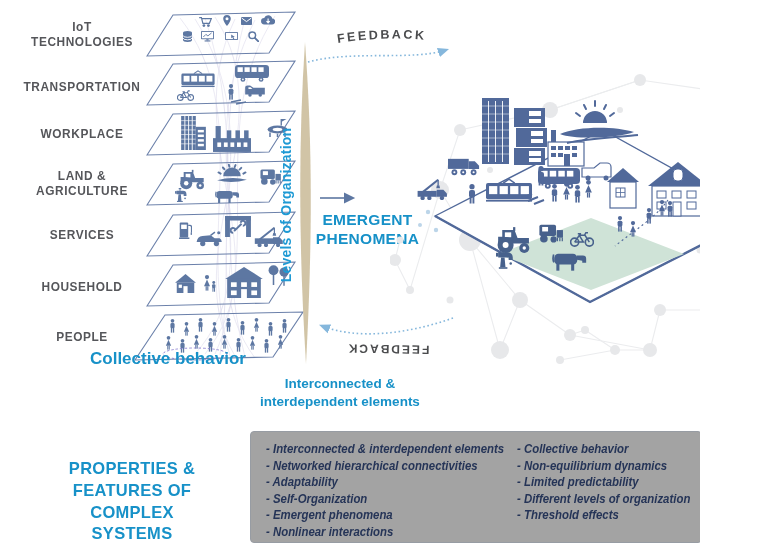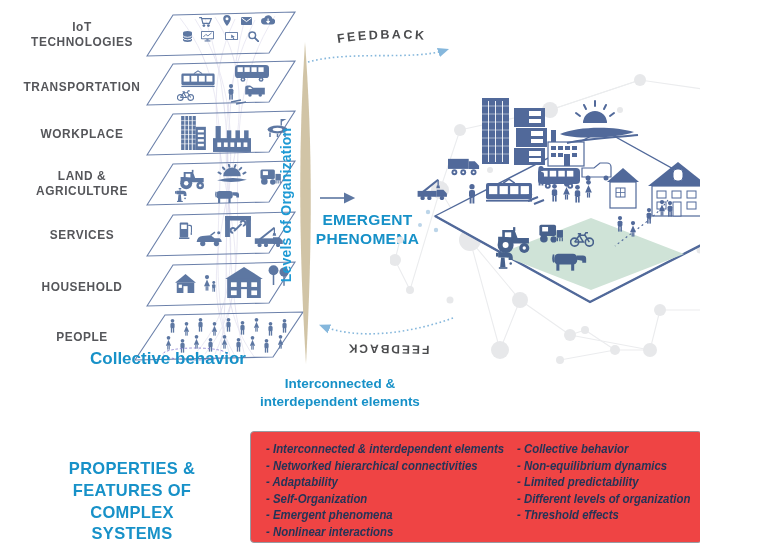--- a/index.html
+++ b/index.html
@@ -14,21 +14,21 @@
          font-size:13.5px;font-weight:bold;line-height:1.3;margin-top:24px;}
   .emergent{position:absolute;left:305px;top:210px;width:125px;text-align:center;
          font-size:15.5px;font-weight:bold;letter-spacing:.3px;line-height:1.25;}
   .axis{position:absolute;left:202px;top:196px;width:170px;height:18px;transform:rotate(-90deg);
          text-align:center;font-size:14px;font-weight:bold;color:#1f9ad4;letter-spacing:.2px;}
   .fbbottom{position:absolute;left:346px;top:342px;width:84px;text-align:center;font-size:12px;
          font-weight:bold;color:#4b4c4e;letter-spacing:2px;transform:rotate(181deg);}
   .props-title{position:absolute;left:52px;top:458px;width:160px;text-align:center;font-size:17px;
          font-weight:bold;color:#1791c8;line-height:1.28;letter-spacing:.3px;transform:scaleX(.97);}
   .props-box{position:absolute;left:250px;top:431px;width:452px;height:112px;border:1.5px solid #979ca3;
-         border-radius:4px;background:#ef4444;box-sizing:border-box;}
+         border-radius:4px;background:#a3a3a3;box-sizing:border-box;}
   .pcol{position:absolute;top:9px;font-style:italic;font-weight:bold;font-size:12px;color:#253457;
          line-height:16.6px;transform:scaleX(.95);transform-origin:left top;}
   .pcol1{left:15px;}
   .pcol2{left:266px;}
   .pitem{white-space:nowrap;}
   svg{display:block;}
   .abs{position:absolute;}
 </style>
 </head>
 <body>

